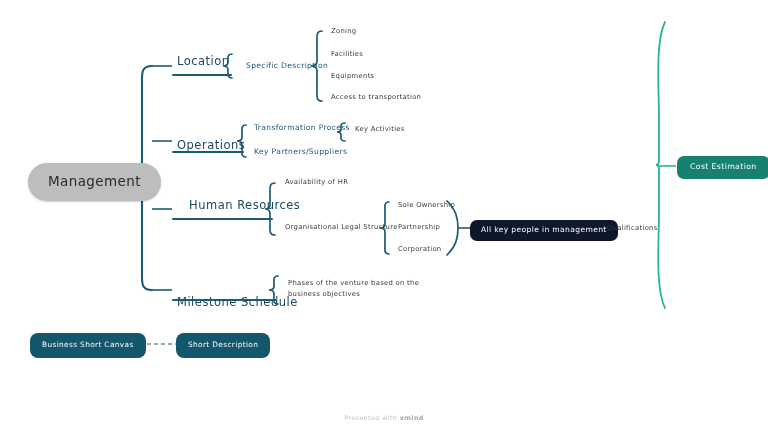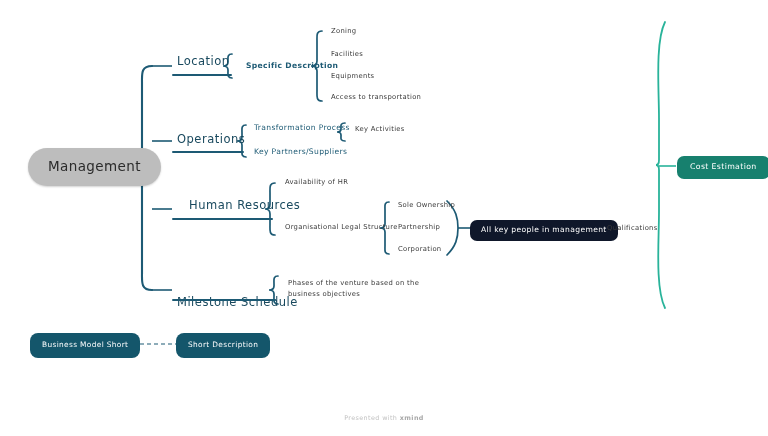--- a/index.html
+++ b/index.html
@@ -133,47 +133,47 @@
   <line x1="588" y1="229" x2="605" y2="229" stroke="#1d5a74" stroke-width="1.3"></line>
 
   <path fill="none" stroke="#29b39a" stroke-width="1.8" stroke-linecap="round" d="M 665,22 C 655,42 659,90 659,118 L 659,160 C 659,164 658,165 656,165
            C 658,165 659,166 659,170 L 659,212 C 659,240 655,288 665,308"></path>
   <line x1="659" y1="166" x2="676" y2="166" stroke="#29b39a" stroke-width="1.6"></line>
 
   <line x1="126" y1="344" x2="176" y2="344" stroke="#1d5a74" stroke-width="1.2" stroke-dasharray="4 3"></line>
   <polygon points="176,341 182,344 176,347" fill="#1d5a74"></polygon>
 </svg>
 
-<div class="node root-node" style="left:28px; top:148px;">
+<div class="node root-node" style="left:28px; top:163px;">
   <span>Management</span>
 </div>
 
 <div class="node branch-label" style="left:177px; top:55px;">
   <span>Location</span>
 </div>
 <div class="branch-underline" style="left:172px; top:74px; width:60px;"></div>
 
-<div class="node sub-1" style="left:246px; top:62px;font-weight:bold;">
+<div class="node sub-1" style="left:246px; top:62px;">
   <span>Specific Description</span>
 </div>
 
 <div class="node sub-2" style="left:331px; top:28px;">
   <span>Zoning</span>
 </div>
 <div class="node sub-2" style="left:331px; top:51px;">
   <span>Facilities</span>
 </div>
 <div class="node sub-2" style="left:331px; top:73px;">
   <span>Equipments</span>
 </div>
 <div class="node sub-2" style="left:331px; top:94px;">
   <span>Access to transportation</span>
 </div>
 
-<div class="node branch-label" style="left:177px; top:133px;">
+<div class="node branch-label" style="left:177px; top:139px;">
   <span>Operations</span>
 </div>
 <div class="branch-underline" style="left:172px; top:151px; width:72px;"></div>
 
 <div class="node sub-1" style="left:254px; top:124px;">
   <span>Transformation Process</span>
 </div>
 <div class="node sub-2" style="left:355px; top:126px;">
   <span>Key Activities</span>
 </div>
@@ -218,21 +218,21 @@
 
 <div class="node sub-2" style="left:607px; top:225px;">
   <span>Qualifications</span>
 </div>
 
 <div class="node pill pill-green" style="left:677px; top:156px;">
   <span>Cost Estimation</span>
 </div>
 
 <div class="node pill pill-bmc" style="left:30px; top:333px;">
-  <span>Business Model Short</span>
+  <span>Business Short Canvas</span>
 </div>
 <div class="node pill pill-bmc" style="left:176px; top:333px;">
   <span>Short Description</span>
 </div>
 
 <div class="footer">
   <span>Presented with </span><b>xmind</b>
 </div>
 
 </body></html>

